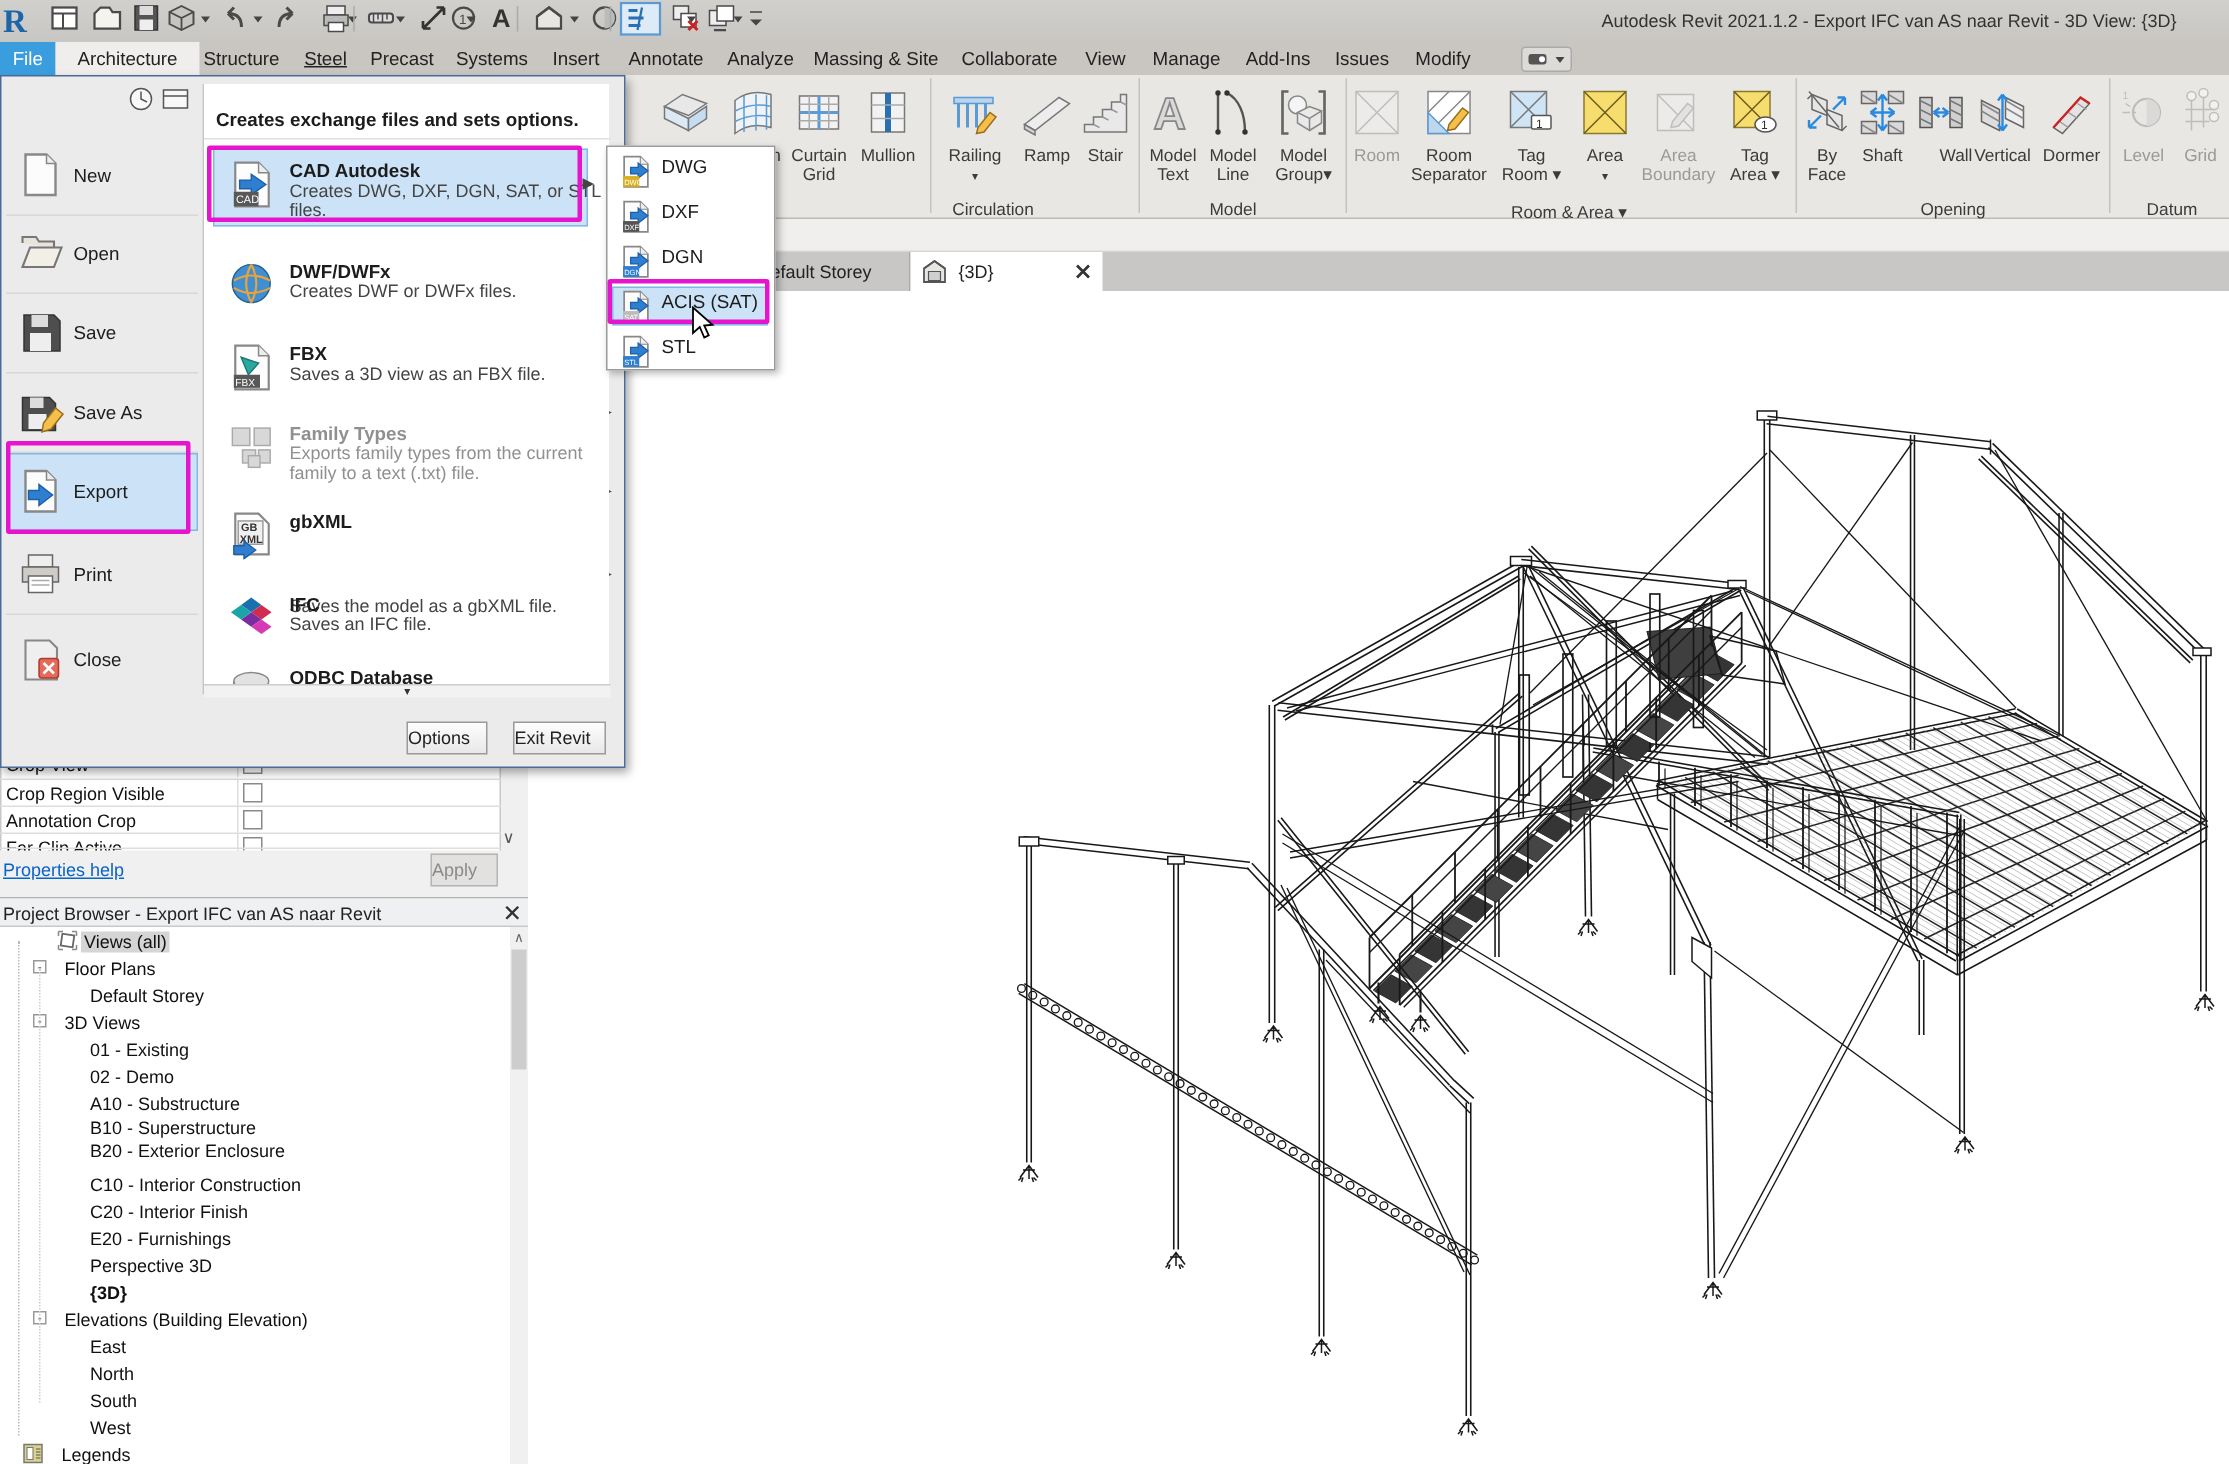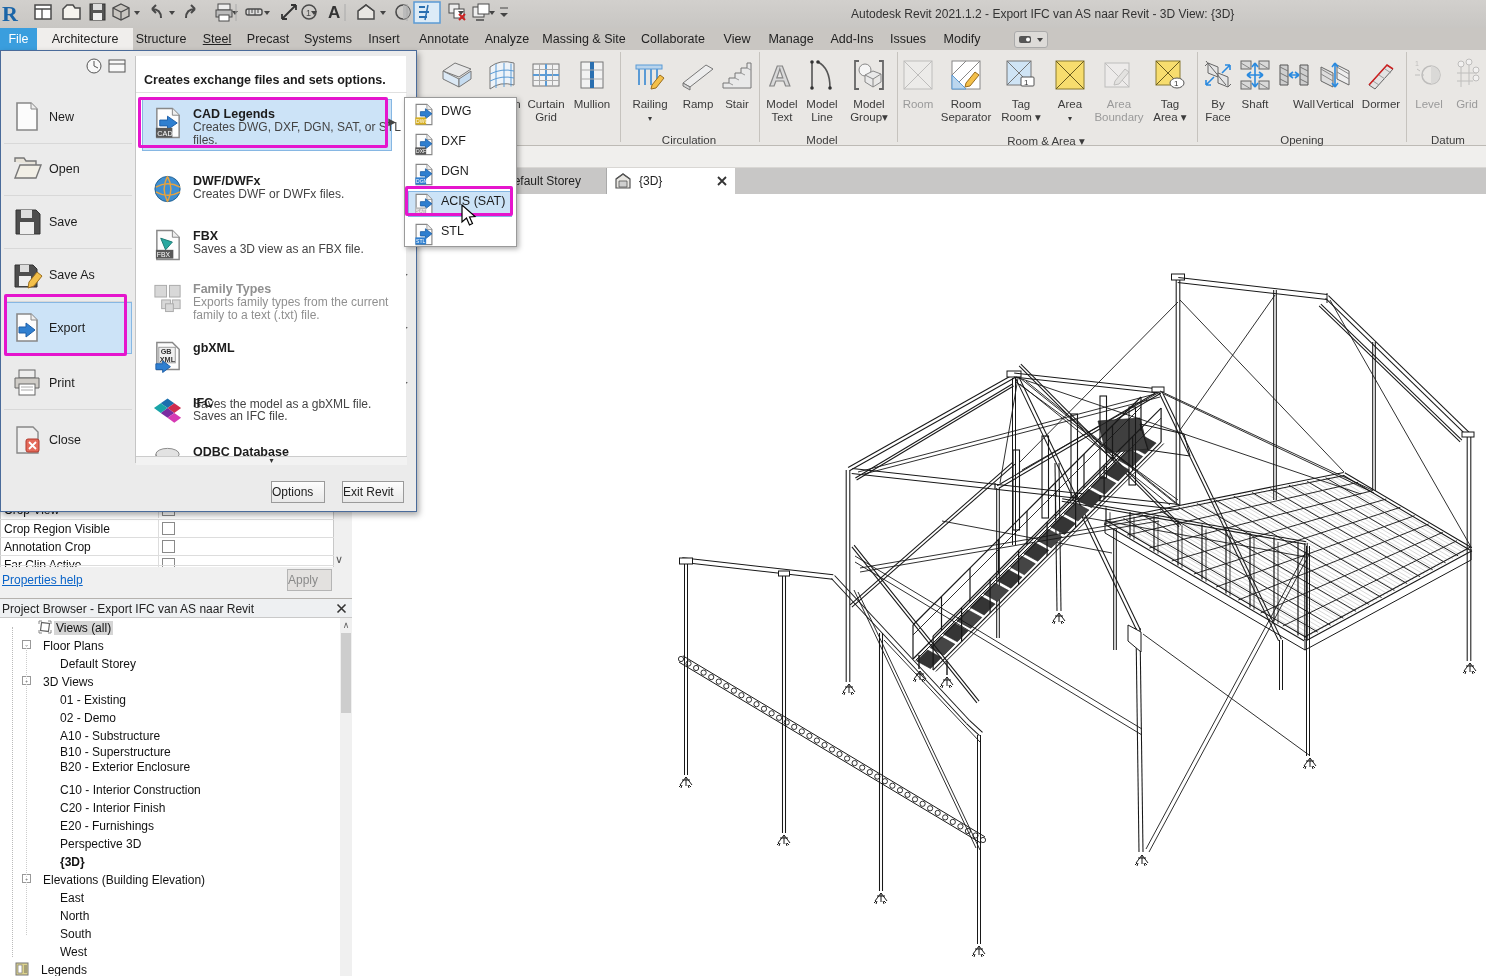--- a/index.html
+++ b/index.html
@@ -1,17 +1,17 @@
 <!DOCTYPE html>
 <html><head><meta charset="utf-8"><style>
 *{margin:0;padding:0;box-sizing:border-box}
 html,body{width:1486px;height:976px;overflow:hidden;font-family:"Liberation Sans",sans-serif;background:#fff}
 .abs{position:absolute}
 #titlebar{left:0;top:0;width:1486px;height:28px;background:linear-gradient(#d2d0cd,#c8c6c3)}
-#title{left:851px;top:7px;width:600px;font-size:12px;color:#333;text-align:left}
+#title{left:851px;top:7px;width:600px;font-size:12px;color:#333;text-align:right}
 #tabrow{left:0;top:28px;width:1486px;height:22px;background:#c9c6c2}
 .rtab{position:absolute;top:0;height:22px;line-height:22px;font-size:12.5px;color:#222;text-align:center}
 #ribbon{left:0;top:50px;width:1486px;height:96px;background:#e9e7e4;border-bottom:1px solid #bdbab5}
 .rlabel{position:absolute;font-size:11.5px;color:#3b3b3b;text-align:center;line-height:12.5px}
 .gray{color:#9a9a9a}
 .glabel{position:absolute;top:84px;font-size:11.5px;color:#3b3b3b;text-align:center;width:120px}
 .pdiv{position:absolute;top:2px;width:1px;height:90px;background:#c6c3be}
 #optbar{left:352px;top:146px;width:1134px;height:22px;background:#f0efed;border-bottom:1px solid #d9d7d4}
 #viewtabs{left:352px;top:168px;width:1134px;height:26px;background:#c8c7c6}
 #canvas{left:352px;top:194px;width:1134px;height:782px;background:#fff;overflow:hidden}
@@ -138,21 +138,21 @@
         <circle cx="13" cy="7.5" r="2" fill="#fff"></circle>
         <path d="M22 6 l3 4 3-4 Z" fill="#444"></path>
       </svg></div>
   </div>
 <div id="ribbon" class="abs">
     <div class="pdiv" style="left:620px"></div>
     <div class="pdiv" style="left:759px"></div>
     <div class="pdiv" style="left:897px"></div>
     <div class="pdiv" style="left:1197px"></div>
     <div class="pdiv" style="left:1406px"></div>
-    <div class="glabel" style="left:629px">Circulation</div>
+    <div class="glabel" style="left:602px">Circulation</div>
     <div class="glabel" style="left:762px">Model</div>
     <div class="glabel" style="left:986px">Room &amp; Area ▾</div>
     <div class="glabel" style="left:1242px">Opening</div>
     <div class="glabel" style="left:1388px">Datum</div>
     <svg class="abs" style="left:439px;top:7px;" width="36" height="36" viewBox="0 0 36 36">
       <path d="M4 14 l12-8 16 6 -12 8 Z" fill="#e8e8e8" stroke="#777"></path>
       <path d="M4 14 v8 l16 8 v-8 Z" fill="#dce9f5" stroke="#777"></path>
       <path d="M20 30 l12-8 v-8 l-12 8 Z" fill="#c6dcf0" stroke="#777"></path>
     </svg>
     <svg class="abs" style="left:484px;top:7px;" width="36" height="36" viewBox="0 0 36 36">
@@ -765,21 +765,21 @@
       <div class="abs" style="left:0;top:36px;width:271px;height:1px;background:#e0e0e0"></div>
       <div class="abs" style="left:6px;top:43px;width:250px;height:52px;background:#cce3f7;border:1px solid #86b7e3"></div>
       <div class="abs" style="right:10px;top:60px;font-size:10px;color:#444">▶</div>
       <svg class="abs" style="left:16px;top:50px" width="32" height="33" viewBox="0 0 33 33">
         <path d="M5 2 H21 L28 9 V32 H5 Z" fill="#fdfdfd" stroke="#888" stroke-width="1.5"></path>
         <path d="M21 2 V9 H28" fill="#eee" stroke="#888"></path>
         <path d="M8 14 h8 v-4 l10 7 -10 7 v-4 h-8 Z" fill="#2f7fd0" stroke="#1d5fa8"></path>
         <rect x="4" y="22" width="17" height="10" fill="#585858"></rect>
         <text x="5.5" y="30" font-size="7.5" fill="#fff" font-family="Liberation Sans">CAD</text>
       </svg>
-      <div class="stitle" style="top:51px;">CAD Legends</div>
+      <div class="stitle" style="top:51px;">CAD Autodesk</div>
       <div class="sdesc" style="top:65px;">Creates DWG, DXF, DGN, SAT, or STL</div>
       <div class="sdesc" style="top:78px;">files.</div>
       <svg class="abs" style="left:16px;top:117px" width="32" height="33" viewBox="0 0 33 33">
         <circle cx="16" cy="16" r="13" fill="#3f8fd2" stroke="#22608f"></circle>
         <path d="M4 14 q12 -7 25 0 M4 19 q12 7 25 0 M16 3 q-7 13 0 26 M16 3 q7 13 0 26" fill="none" stroke="#e8a33d" stroke-width="1.5"></path>
       </svg>
       <div class="stitle" style="top:118px;">DWF/DWFx</div>
       <div class="sdesc" style="top:132px;">Creates DWF or DWFx files.</div>
       <svg class="abs" style="left:16px;top:172px" width="32" height="33" viewBox="0 0 33 33">
         <path d="M5 2 H21 L28 9 V32 H5 Z" fill="#fdfdfd" stroke="#888" stroke-width="1.5"></path>

